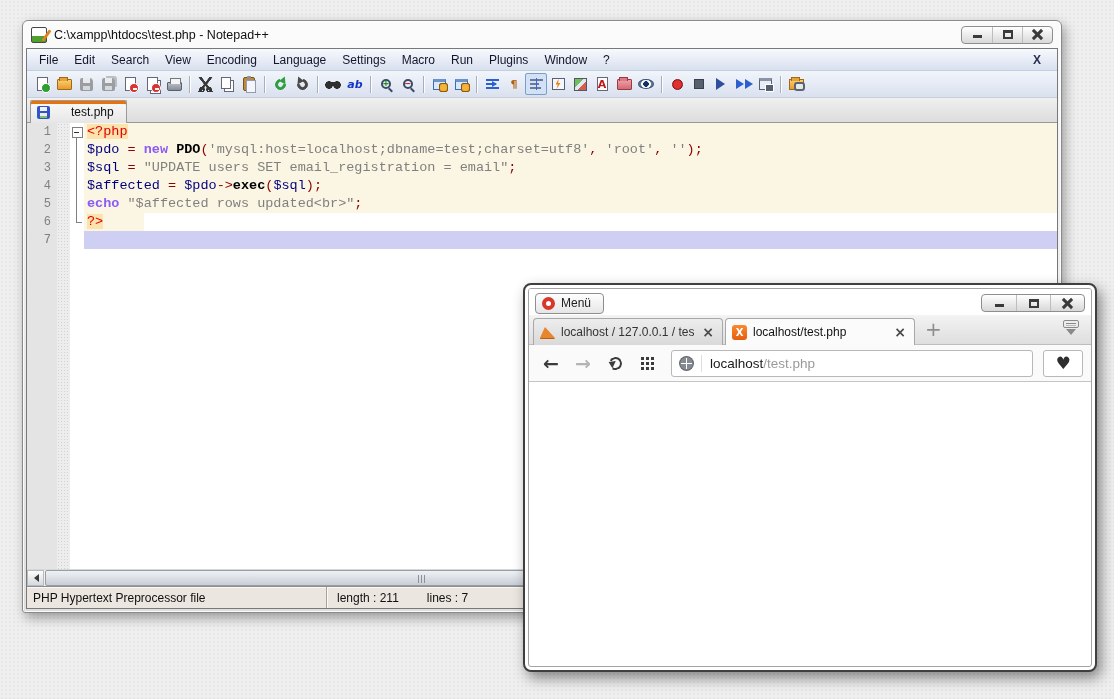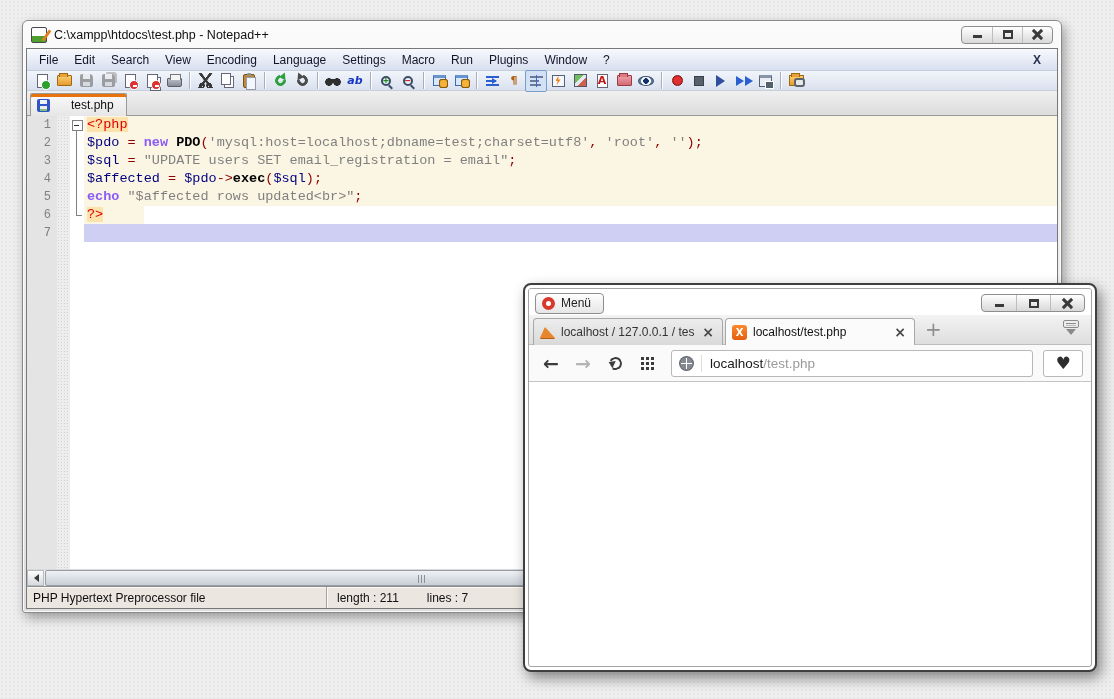--- a/index.html
+++ b/index.html
@@ -35,21 +35,21 @@
               background:linear-gradient(#FFFFFF 55%, #4FA02C 55%); position:relative; }
   .npp-icon::after { content:""; position:absolute; right:-2px; top:1px; width:3px; height:13px;
                      background:#E0821E; transform:rotate(35deg); border-radius:1px; }
   .np-client { flex:1; display:flex; flex-direction:column; border:1px solid #787878; background:#ECE9E2; overflow:hidden; }
 
   .np-menu { height:22px; background:linear-gradient(#F7F9FD,#D8E0EF); border-bottom:1px solid #C6CEDC;
              display:flex; align-items:center; padding:0 4px; font-size:12px; color:#14142A; flex:none; }
   .np-menu .mi { padding:2px 8px; }
   .menu-close { margin-left:auto; padding:0 12px; font-weight:bold; color:#2A3050; }
 
-  .np-toolbar { height:20px; background:linear-gradient(#F1F5FB,#DAE1EE); display:flex; align-items:center;
+  .np-toolbar { height:27px; background:linear-gradient(#F1F5FB,#DAE1EE); display:flex; align-items:center;
                 padding:0 4px; border-bottom:1px solid #C9CFDA; flex:none; }
   .tbsep { width:1px; height:17px; background:#A7AFBD; box-shadow:1px 0 0 #FDFDFD; margin:0 4px; flex:none; }
   .tbtn { width:22px; height:22px; display:flex; align-items:center; justify-content:center; flex:none; position:relative; }
   .tbtn.pressed { background:#D2E1F6; border:1px solid #7C9DC7; border-radius:2px; }
   .tbtn.disabled { opacity:.55; filter:grayscale(1); }
   .tb-glyph { font-size:11px; font-weight:bold; line-height:1; font-family:"DejaVu Sans", sans-serif; }
 
   
   .i-new-file { width:11px; height:14px; background:#fff; border:1px solid #667; position:relative; }
   .i-new-file::after { content:""; position:absolute; right:-4px; bottom:-3px; width:8px; height:8px; border-radius:50%;

